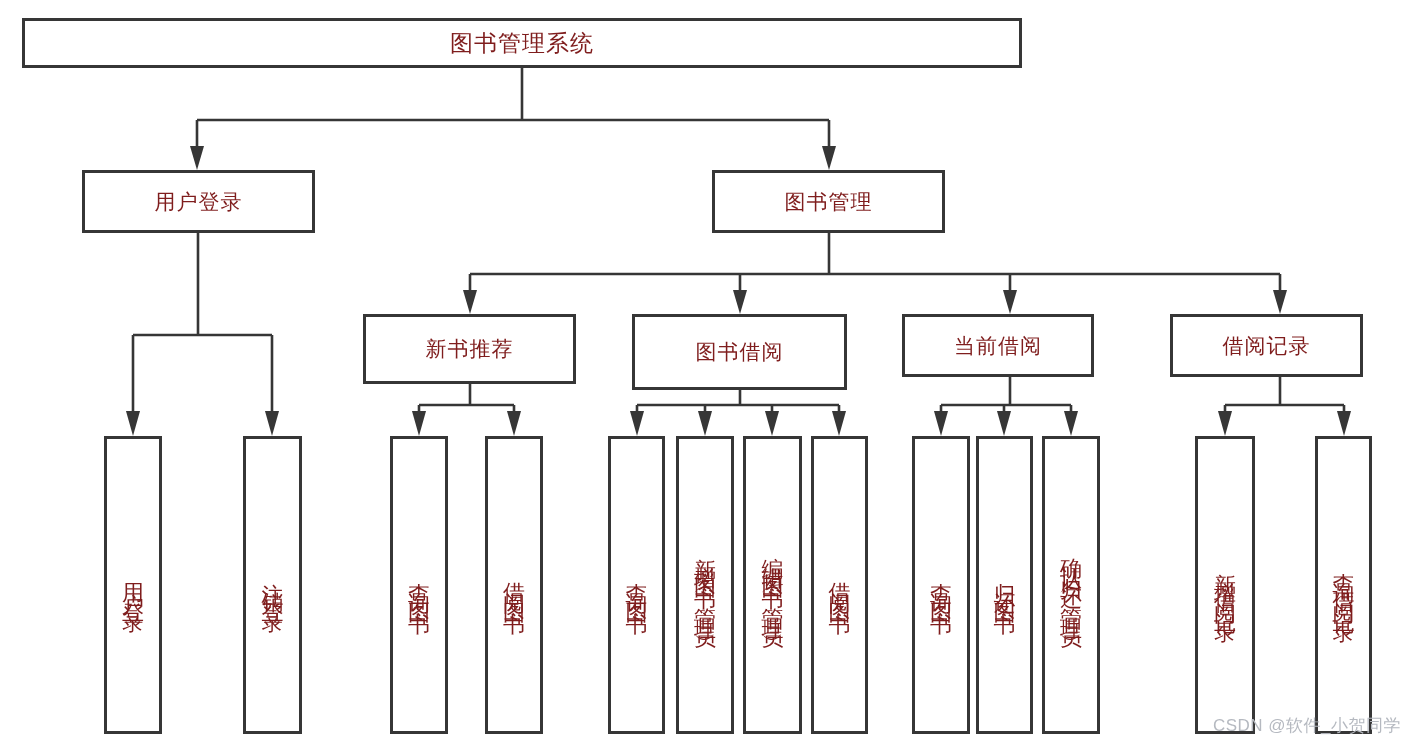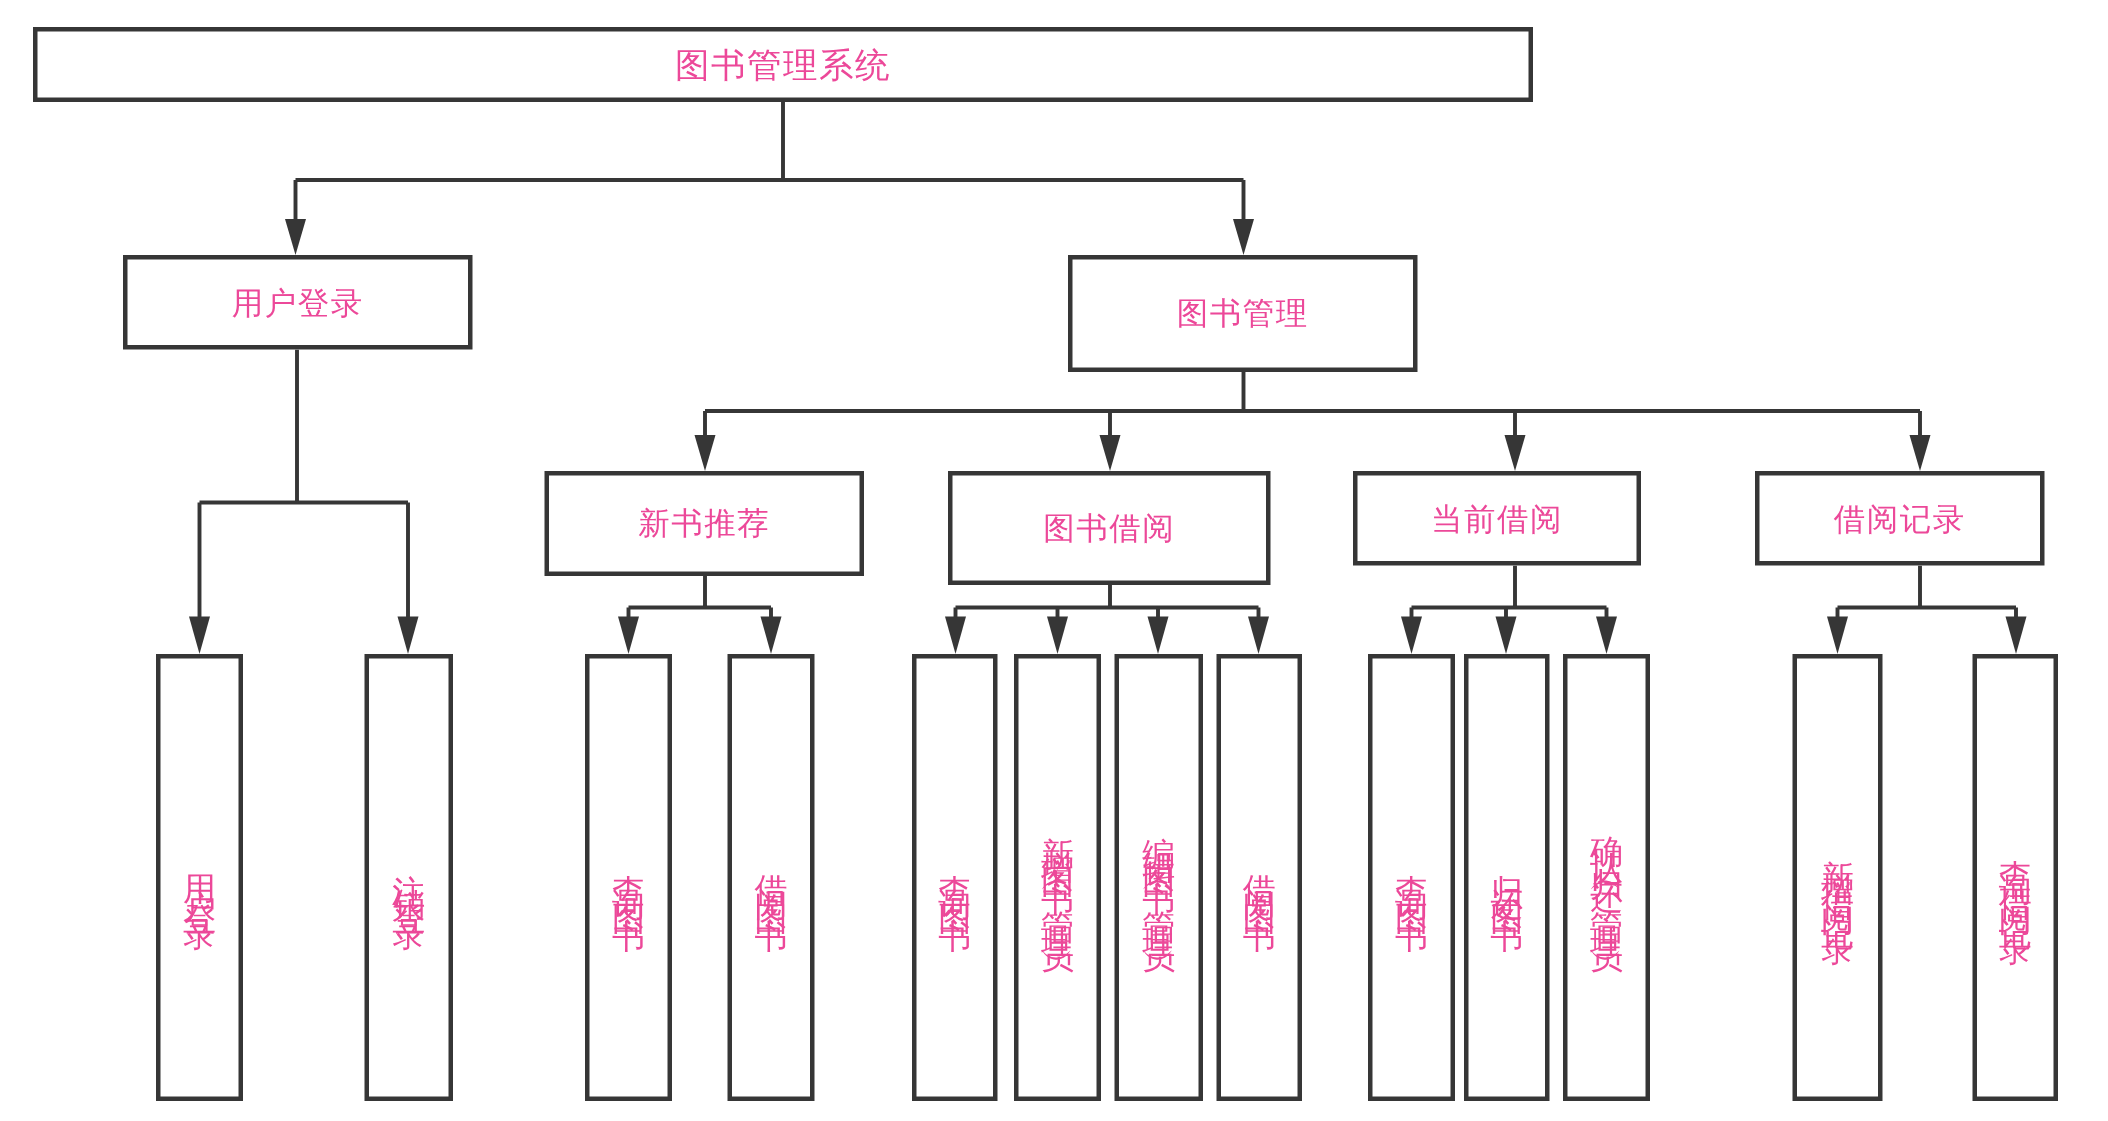--- a/index.html
+++ b/index.html
@@ -22,21 +22,21 @@
     box-sizing: border-box;
     background: #ffffff;
     border: 3px solid #363636;
     display: flex;
     align-items: center;
     justify-content: center;
   }
   .lbl {
     font-size: 21px;
     letter-spacing: 1px;
-    color: #ec4899;
+    color: #7f1d1d;
     white-space: nowrap;
   }
   .lvl0 .lbl { font-size: 23px; }
   .vert .lbl {
     writing-mode: vertical-rl;
     text-orientation: mixed;
     font-size: 22px;
     letter-spacing: 10px;
     line-height: 1;
     white-space: normal;
@@ -100,21 +100,21 @@
     </g>
   </svg>
 
   <div class="box lvl0" style="left:22px;top:18px;width:1000px;height:50px">
     <span class="lbl">图书管理系统</span>
   </div>
 
   <div class="box" style="left:82px;top:170px;width:233px;height:63px">
     <span class="lbl">用户登录</span>
   </div>
-  <div class="box" style="left:712px;top:170px;width:233px;height:78px">
+  <div class="box" style="left:712px;top:170px;width:233px;height:63px">
     <span class="lbl">图书管理</span>
   </div>
 
   <div class="box" style="left:363px;top:314px;width:213px;height:70px">
     <span class="lbl">新书推荐</span>
   </div>
   <div class="box" style="left:632px;top:314px;width:215px;height:76px">
     <span class="lbl">图书借阅</span>
   </div>
   <div class="box" style="left:902px;top:314px;width:192px;height:63px">
@@ -161,14 +161,15 @@
     <span class="lbl">确认归还（管理员）</span>
   </div>
 
   <div class="box vert" style="left:1195px;top:436px;width:60px;height:298px">
     <span class="lbl">新增借阅记录</span>
   </div>
   <div class="box vert" style="left:1315px;top:436px;width:57px;height:298px">
     <span class="lbl">查询借阅记录</span>
   </div>
 
+  <div id="watermark">CSDN @软件_小贺同学</div>
 
 </div>
 
 </body></html>

